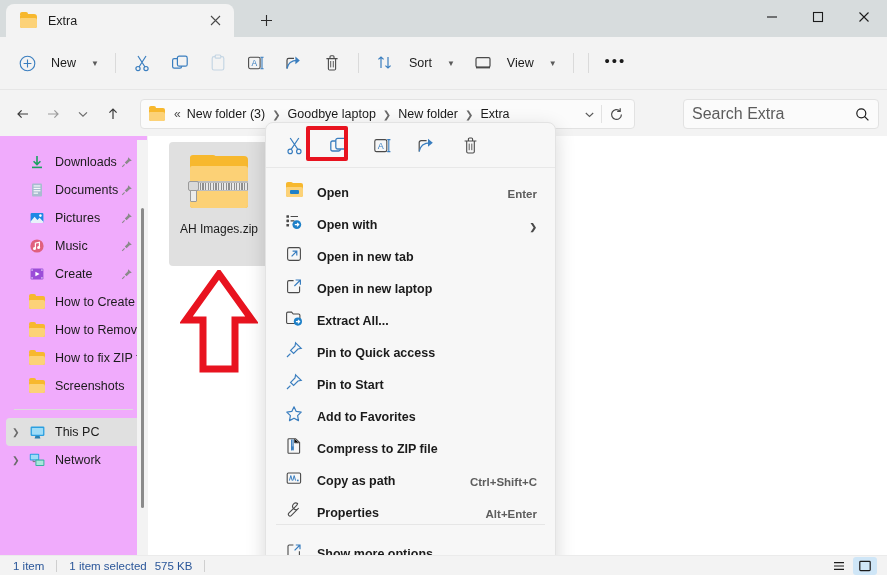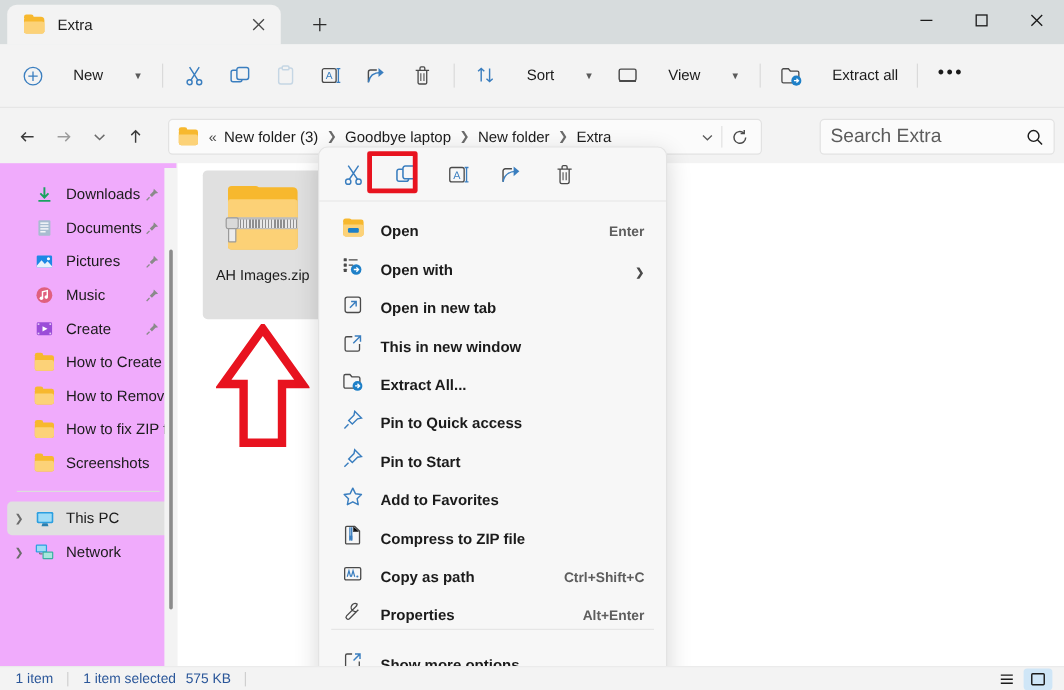--- a/index.html
+++ b/index.html
@@ -58,21 +58,21 @@
   .wc svg { display:block; }
 
   
   .commandbar {
     position: absolute; left: 0; top: 37px; width: 887px; height: 53px;
     background: #f3f3f3;
     display: flex; align-items: center; padding-left: 8px;
     border-bottom: 1px solid #e6e6e6;
   }
   .cb-btn {
-    height: 33px; display: flex; align-items: center; gap: 24px;
+    height: 33px; display: flex; align-items: center; gap: 14px;
     padding: 0 9px; border-radius: 5px; color: #1b1b1b; font-size: 12.5px;
     white-space: nowrap;
   }
   .cb-icon { width: 20px; height: 20px; display: flex; align-items: center; justify-content: center; }
   .cb-icon svg { display: block; }
   .cb-chev { font-size: 8px; color: #5a5a5a; margin-left: 1px; }
   .cb-sep { width: 1px; height: 20px; background: #dadada; margin: 0 7px; flex: 0 0 auto; }
   .cb-dots { letter-spacing: 2px; font-size: 15px; color: #1b1b1b; padding-bottom: 6px;}
 
   
@@ -350,30 +350,20 @@
       <span class="cb-icon">
         <svg width="18" height="18" viewBox="0 0 18 18">
             <rect x="2" y="3.6" width="14" height="9.6" rx="1.4" stroke="#4a4a4a" stroke-width="1.2" fill="none"></rect>
             <path d="M2 13.6 H16" stroke="#4a4a4a" stroke-width="1.6"></path>
           </svg>
       </span>
       <span>View</span>
       <span class="cb-chev">▼</span>
     </div>
     <div class="cb-sep"></div>
-    <div class="cb-btn">
-      <span class="cb-icon">
-        <svg width="19" height="19" viewBox="0 0 19 19">
-            <path d="M1.6 13.8 V4.6 A1.3 1.3 0 0 1 2.9 3.3 H7 L8.6 5.2 H14.4 A1.3 1.3 0 0 1 15.7 6.5 V13.8 A1.3 1.3 0 0 1 14.4 15.1 H2.9 A1.3 1.3 0 0 1 1.6 13.8 Z" stroke="#4a4a4a" stroke-width="1.1" fill="none"></path>
-            <circle cx="13.6" cy="13.2" r="4.2" fill="#1e80c8"></circle>
-            <path d="M11.6 13.2 H15.3 M13.7 11.6 L15.4 13.2 L13.7 14.8" stroke="#fff" stroke-width="1.1" fill="none"></path>
-          </svg>
-      </span>
-      <span>Extract all</span>
-    </div>
     <div class="cb-sep"></div>
     <div class="cb-btn">
       <span class="cb-dots">•••</span>
     </div>
   </div>
 
   <div class="navrow">
     <div style="width:8px"></div>
     <div class="nav-btn">
       <svg width="16" height="16" viewBox="0 0 16 16">
@@ -695,21 +685,21 @@
       <span class="ctx-label">Open in new tab</span>
     </div>
 
     <div class="ctx-item">
       <span class="ctx-ico">
         <svg width="18" height="18" viewBox="0 0 18 18">
             <path d="M14.6 9.6 V14.2 A1.4 1.4 0 0 1 13.2 15.6 H4 A1.4 1.4 0 0 1 2.6 14.2 V5 A1.4 1.4 0 0 1 4 3.6 H8.6" stroke="#4a4a4a" stroke-width="1.1" fill="none"></path>
             <path d="M9.4 9 L15.4 3 M10.6 3 H15.4 V7.8" stroke="#3a7ebf" stroke-width="1.2" fill="none"></path>
           </svg>
       </span>
-      <span class="ctx-label">This in new window</span>
+      <span class="ctx-label">Open in new laptop</span>
     </div>
 
     <div class="ctx-item">
       <span class="ctx-ico">
         <svg width="18" height="18" viewBox="0 0 18 18">
             <path d="M1.6 13.2 V4.4 A1.3 1.3 0 0 1 2.9 3.1 H6.6 L8.2 5 H13.6 A1.3 1.3 0 0 1 14.9 6.3 V13.2 A1.3 1.3 0 0 1 13.6 14.5 H2.9 A1.3 1.3 0 0 1 1.6 13.2 Z" stroke="#4a4a4a" stroke-width="1.1" fill="none"></path>
             <circle cx="12.9" cy="12.6" r="4.1" fill="#1e80c8"></circle>
             <path d="M10.9 12.6 H14.6 M12.9 10.8 L14.7 12.6 L12.9 14.4" stroke="#fff" stroke-width="1.1" fill="none"></path>
           </svg>
       </span>

